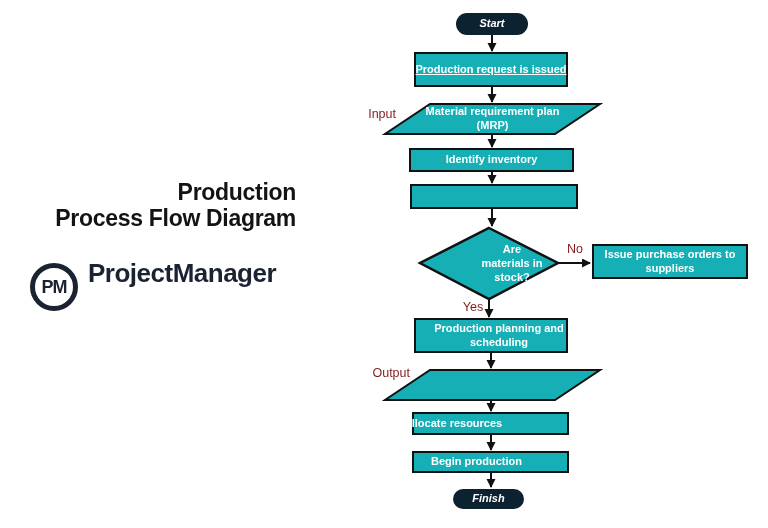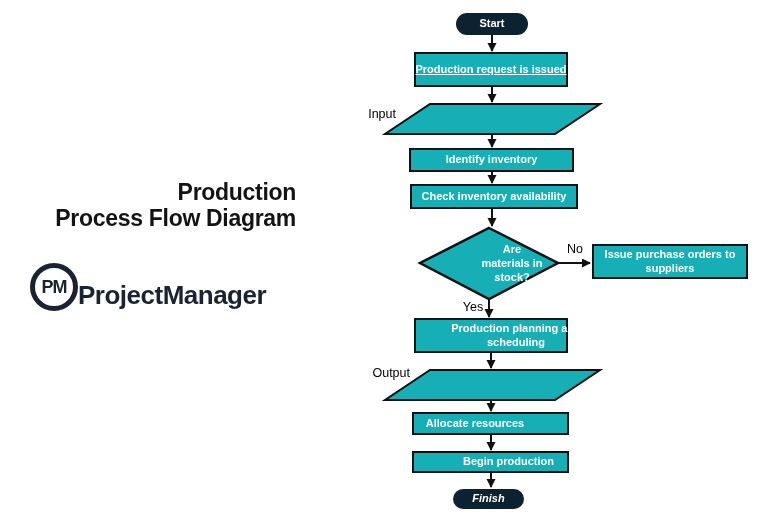--- a/index.html
+++ b/index.html
@@ -7,34 +7,34 @@
     position:relative;width:768px;height:528px;background:#ffffff;overflow:hidden;
     font-family:"Liberation Sans","DejaVu Sans",sans-serif;
   }
   .svg-layer{position:absolute;left:0;top:0;}
   
   .title{
     position:absolute;left:4px;top:179px;width:292px;
     text-align:right;font-weight:bold;font-size:23px;line-height:1.15;
     color:#131313;white-space:pre-line;letter-spacing:-0.3px;
   }
-  .logo{position:absolute;left:30px;top:263px;display:flex;align-items:flex-end;}
+  .logo{position:absolute;left:30px;top:263px;display:flex;align-items:flex-start;gap:10px;}
   .logo-circle{
     width:38px;height:38px;border:5px solid #1b2232;border-radius:50%;
     display:flex;align-items:center;justify-content:center;
     font-weight:bold;font-size:18px;letter-spacing:-1px;color:#1b2232;
   }
   .logo-text{font-weight:bold;font-size:26px;color:#1b2232;letter-spacing:-0.5px;margin-top:-5px;}
   
   .node-label{
     position:absolute;display:flex;align-items:center;justify-content:center;
     text-align:center;color:#ffffff;font-weight:bold;font-size:11px;line-height:1.25;
   }
   .edge-label{
-    position:absolute;color:#000000;font-size:12.5px;line-height:1;
+    position:absolute;color:#7f1d1d;font-size:12.5px;line-height:1;
   }
   .tc{text-align:center;} .tr{text-align:right;}
 </style>
 </head>
 <body>
 
 <div class="canvas">
 
   <svg class="svg-layer" width="768" height="528" viewBox="0 0 768 528">
     <defs>
@@ -65,29 +65,29 @@
     <rect x="415" y="319" width="152" height="33" fill="#16afb5" stroke="#111111" stroke-width="2"></rect>
     <rect x="413" y="413" width="155" height="21" fill="#16afb5" stroke="#111111" stroke-width="2"></rect>
     <rect x="413" y="452" width="155" height="20" fill="#16afb5" stroke="#111111" stroke-width="2"></rect>
 
     <polygon points="430,104 600,104 555,134 385,134" fill="#16afb5" stroke="#111111" stroke-width="2"></polygon>
     <polygon points="430,370 600,370 555,400 385,400" fill="#16afb5" stroke="#111111" stroke-width="2"></polygon>
 
     <polygon points="489,228 558,263 489,299 420,263" fill="#16afb5" stroke="#111111" stroke-width="2.5"></polygon>
   </svg>
 
-  <div class="node-label" style="left:456px;top:13px;width:72px;height:22px;">Start</div>
+  <div class="node-label" style="left:456px;top:13px;width:72px;height:22px;font-style:italic;">Start</div>
   <div class="node-label" style="left:415px;top:53px;width:152px;height:33px;text-decoration:underline;">Production request is issued</div>
+  <div class="node-label" style="left:425px;top:104px;width:135px;height:30px;">Material requirement plan (MRP)</div>
   <div class="node-label" style="left:410px;top:149px;width:163px;height:22px;">Identify inventory</div>
-  <div class="node-label" style="left:411px;top:185px;width:166px;height:23px;">Check inventory availability</div>
   <div class="node-label" style="left:480px;top:231px;width:64px;height:66px;">Are materials in stock?</div>
   <div class="node-label" style="left:593px;top:245px;width:154px;height:33px;">Issue purchase orders to suppliers</div>
-  <div class="node-label" style="left:430px;top:319px;width:172px;height:33px;">Production planning and scheduling</div>
-  <div class="node-label" style="left:413px;top:413px;width:124px;height:21px;">Allocate resources</div>
-  <div class="node-label" style="left:431px;top:452px;width:155px;height:20px;">Begin production</div>
+  <div class="node-label" style="left:413px;top:319px;width:172px;height:33px;">Production planning and scheduling</div>
+  <div class="node-label" style="left:391px;top:413px;width:124px;height:21px;">Allocate resources</div>
+  <div class="node-label" style="left:399px;top:452px;width:155px;height:20px;">Begin production</div>
   <div class="node-label" style="left:453px;top:489px;width:71px;height:20px;font-style:italic;">Finish</div>
 
   <div class="edge-label tr" style="left:350px;top:108px;width:46px;">Input</div>
   <div class="edge-label tr" style="left:360px;top:367px;width:50px;">Output</div>
   <div class="edge-label tc" style="left:560px;top:243px;width:30px;">No</div>
   <div class="edge-label tc" style="left:456px;top:301px;width:34px;text-align:center;">Yes</div>
 
   <div class="title">Production
 Process Flow Diagram</div>
   <div class="logo">

